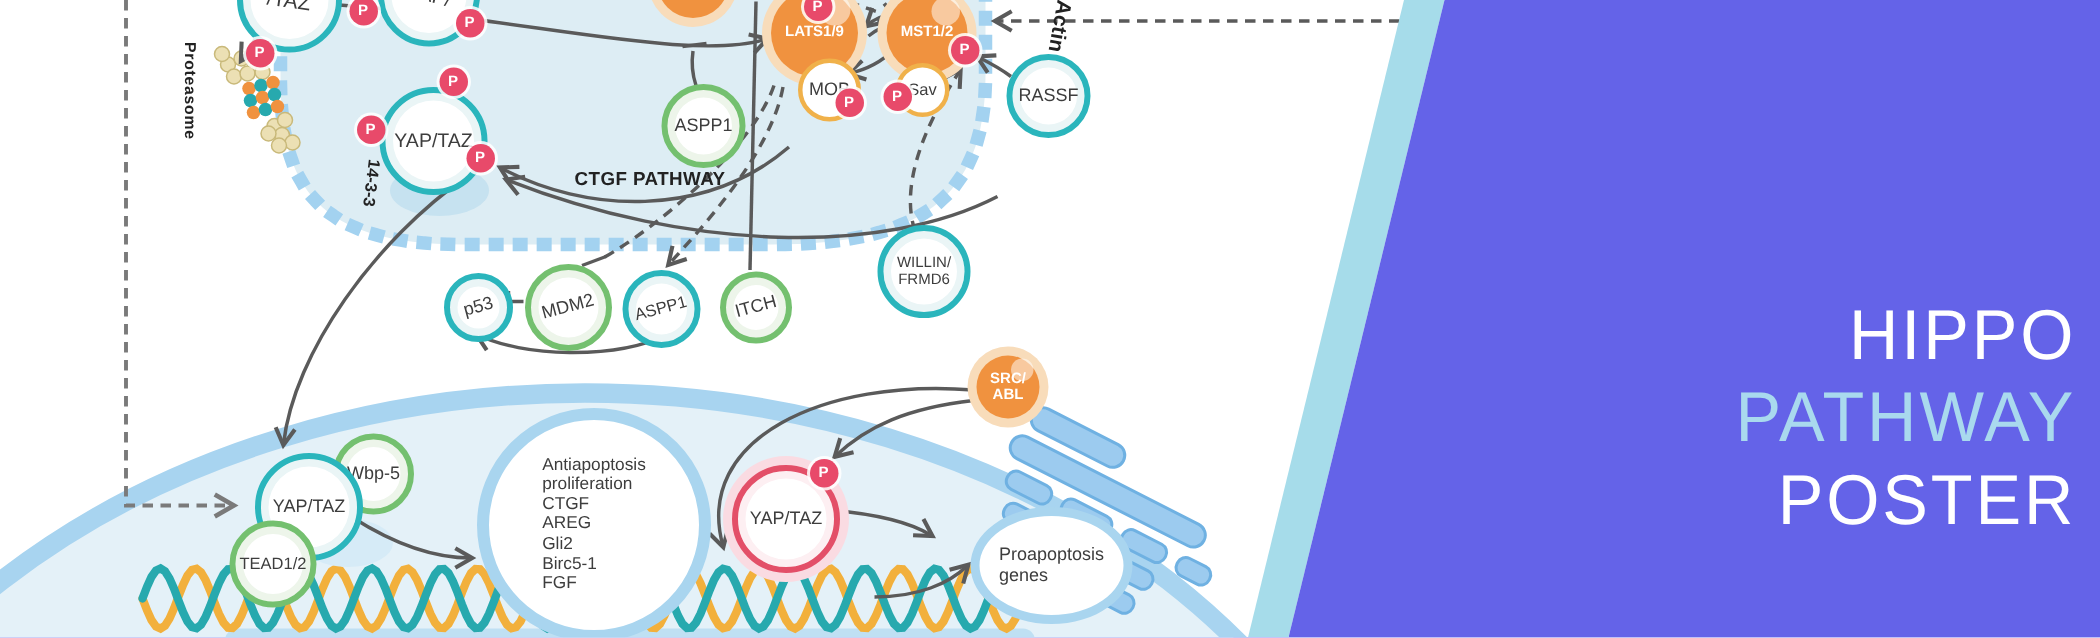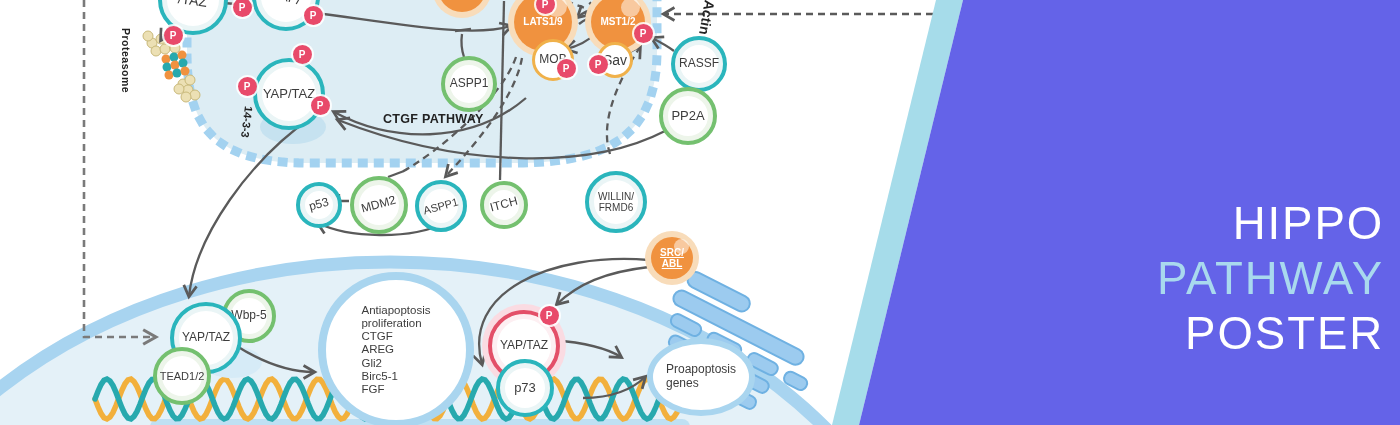--- a/index.html
+++ b/index.html
@@ -174,51 +174,48 @@
       <div class="node orange-solid" style="left: 514px; top: -7px; width: 58px; height: 58px;">
         <span class="nlabel" style="font-size: 10px;">LATS1/9</span>
       </div>
       <div class="node orange-solid" style="left: 591px; top: -5px; width: 54px; height: 54px;">
         <span class="nlabel" style="font-size: 10px;">MST1/2</span>
       </div>
       <div class="node orange-ring" style="left: 532px; top: 39px; width: 36px; height: 36px;">
         <span class="nlabel" style="font-size: 12px;">MOB</span>
       </div>
       <div class="node orange-ring" style="left: 597px; top: 42px; width: 30px; height: 30px;">
-        <span class="nlabel" style="font-size: 14px;">Sav</span>
+        <span class="nlabel" style="font-size: 11px;">Sav</span>
       </div>
       <div class="node teal" style="left: 671px; top: 36px; width: 48px; height: 48px;">
         <span class="nlabel" style="font-size: 12px;">RASSF</span>
       </div>
-      <div class="node green" style="left: 659px; top: 87px; width: 50px; height: 50px;">
-        <span class="nlabel" style="font-size: 13px;">PP2A</span>
-      </div>
       <div class="node green" style="left: 441px; top: 56px; width: 48px; height: 48px;">
         <span class="nlabel" style="font-size: 12px;">ASPP1</span>
       </div>
       <div class="node teal" style="left: 253px; top: 58px; width: 64px; height: 64px;">
         <span class="nlabel" style="font-size: 13px;">YAP/TAZ</span>
       </div>
       <div class="node teal" style="left: 296px; top: 182px; width: 38px; height: 38px;">
         <span class="nlabel" style="font-size: 12px; transform: rotate(-15deg);">p53</span>
       </div>
       <div class="node green" style="left: 350px; top: 176px; width: 50px; height: 50px;">
         <span class="nlabel" style="font-size: 12px; transform: rotate(-15deg);">MDM2</span>
       </div>
       <div class="node teal" style="left: 415px; top: 180px; width: 44px; height: 44px;">
         <span class="nlabel" style="font-size: 11px; transform: rotate(-15deg);">ASPP1</span>
       </div>
       <div class="node green" style="left: 480px; top: 181px; width: 40px; height: 40px;">
         <span class="nlabel" style="font-size: 12px; transform: rotate(-15deg);">ITCH</span>
       </div>
-      <div class="node teal" style="left: 585px; top: 171px; width: 54px; height: 54px; justify-content: center;">
+      <div class="node teal" style="left: 585px; top: 150px; width: 54px; height: 54px; justify-content: center;">
         <span class="nlabel" style="font-size: 10px;">WILLIN/
 FRMD6</span>
       </div>
-      <div class="node orange-solid" style="left: 651px; top: 237px; width: 42px; height: 42px; text-decoration: underline;">
+      <div class="node orange-solid" style="left: 651px; top: 237px; width: 42px; height: 42px;">
         <span class="nlabel" style="font-size: 10px;">SRC/
 ABL</span>
       </div>
       <div class="node green" style="left: 222px; top: 289px; width: 46px; height: 46px;">
         <span class="nlabel" style="font-size: 12px;">Wbp-5</span>
       </div>
       <div class="node teal" style="left: 170px; top: 302px; width: 64px; height: 64px;">
         <span class="nlabel" style="font-size: 12px;">YAP/TAZ</span>
       </div>
       <div class="node green" style="left: 153px; top: 347px; width: 50px; height: 50px;">
@@ -228,23 +225,20 @@
         <span class="nlabel" style="font-size: 11.5px; text-align: left;">Antiapoptosis
 proliferation
 CTGF
 AREG
 Gli2
 Birc5-1
 FGF</span>
       </div>
       <div class="node pink" style="left: 488px; top: 310px; width: 64px; height: 64px;">
         <span class="nlabel" style="font-size: 12px;">YAP/TAZ</span>
-      </div>
-      <div class="node teal" style="left: 496px; top: 359px; width: 50px; height: 50px;">
-        <span class="nlabel" style="font-size: 13px;">p73</span>
       </div>
       <div class="node blue-oval" style="left: 647px; top: 338px; width: 96px; height: 66px;">
         <span class="nlabel" style="font-size: 12px; text-align: left;">Proapoptosis
 genes</span>
       </div>
       <div class="pbadge" style="left: 163.5px; top: 25.5px;">P</div>
       <div class="pbadge" style="left: 232.5px; top: -2.5px;">P</div>
       <div class="pbadge" style="left: 303.5px; top: 5.5px;">P</div>
       <div class="pbadge" style="left: 535.5px; top: -5.5px;">P</div>
       <div class="pbadge" style="left: 633.5px; top: 23.5px;">P</div>

